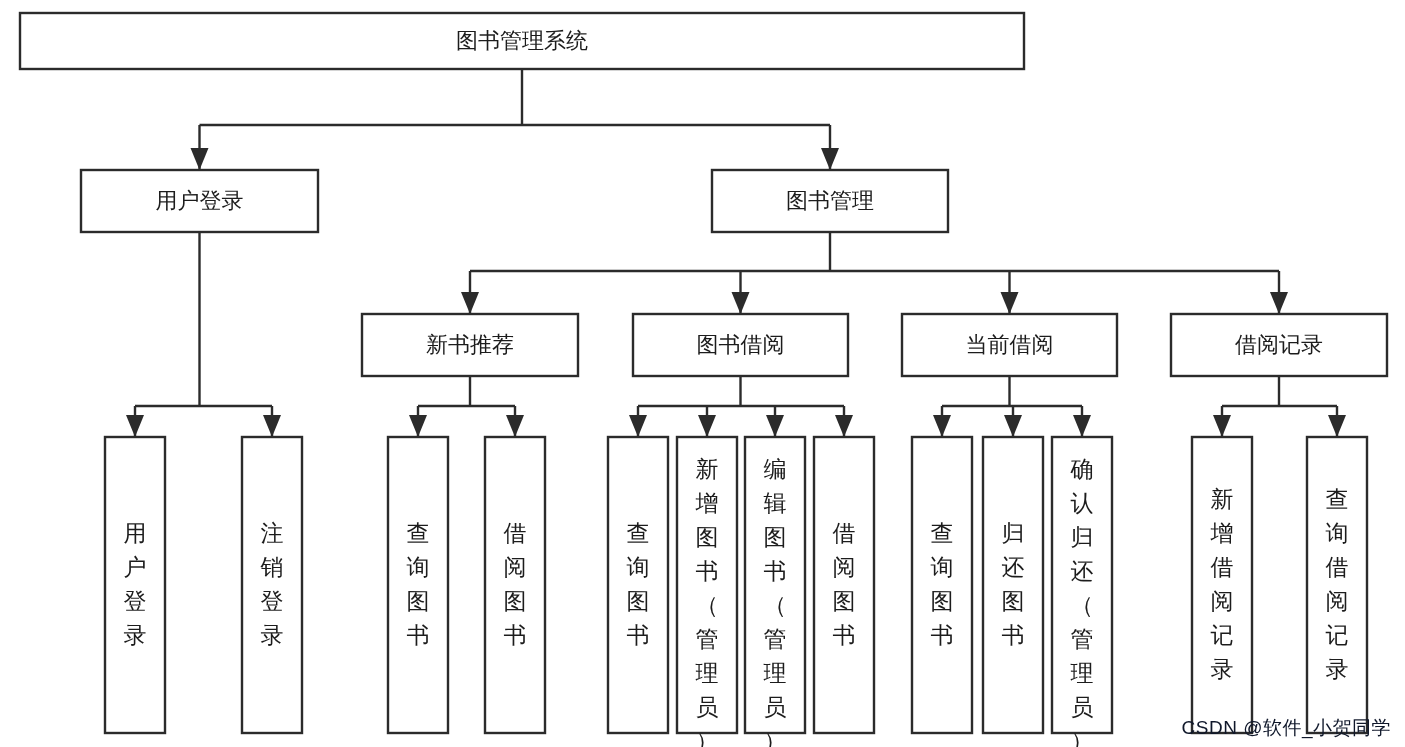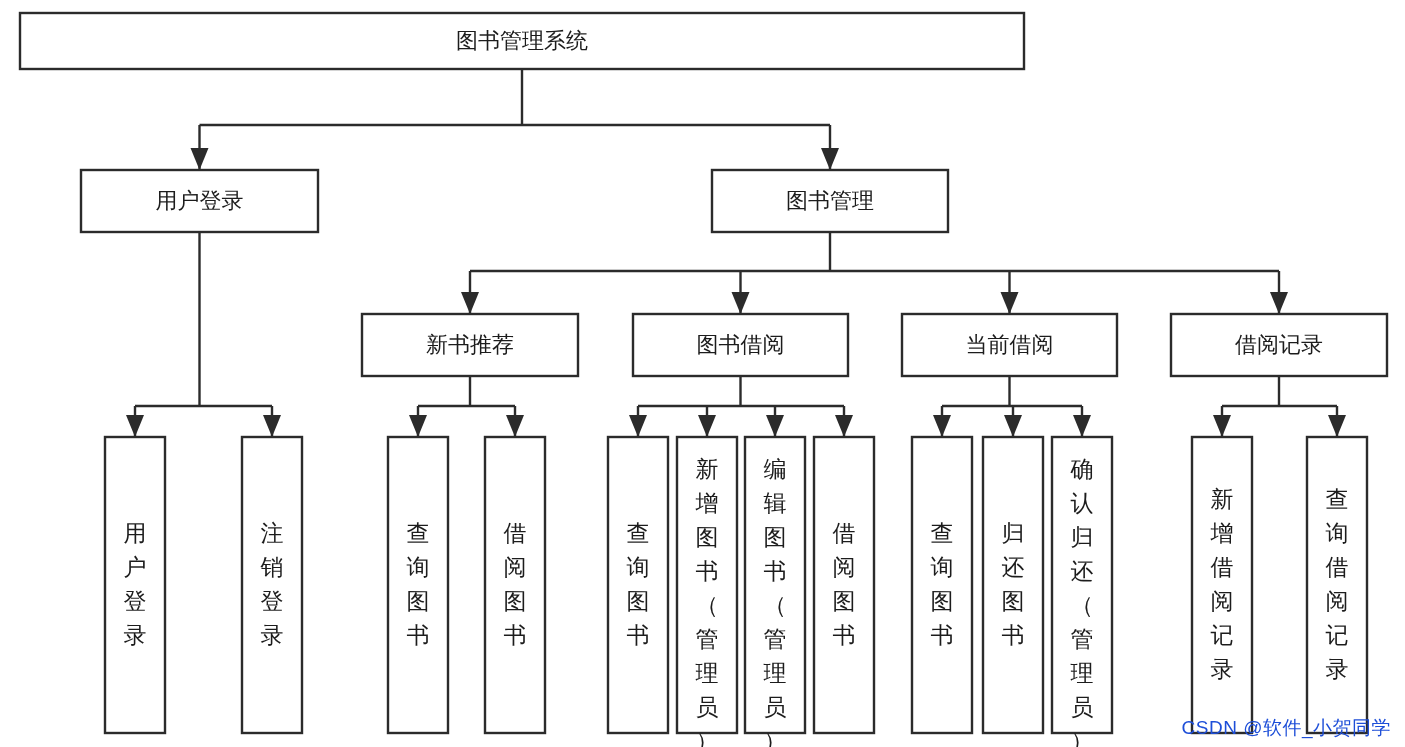--- a/index.html
+++ b/index.html
@@ -54,21 +54,21 @@
     font-size: 23px;
     fill: #1c1c1c;
     text-anchor: middle;
   }
   .watermark {
     position: absolute;
     right: 14px;
     bottom: 6px;
     font-family: "Liberation Sans", "DejaVu Sans", sans-serif;
     font-size: 19px;
-    color: #1d4ed8;
+    color: #0f172a;
     letter-spacing: 0.5px;
     white-space: nowrap;
     user-select: none;
   }
 </style>
 </head>
 <body>
 
 <div id="diagram-root">
   <svg class="flow-svg" id="flow-svg" viewBox="0 0 1405 747" xmlns="http://www.w3.org/2000/svg">

